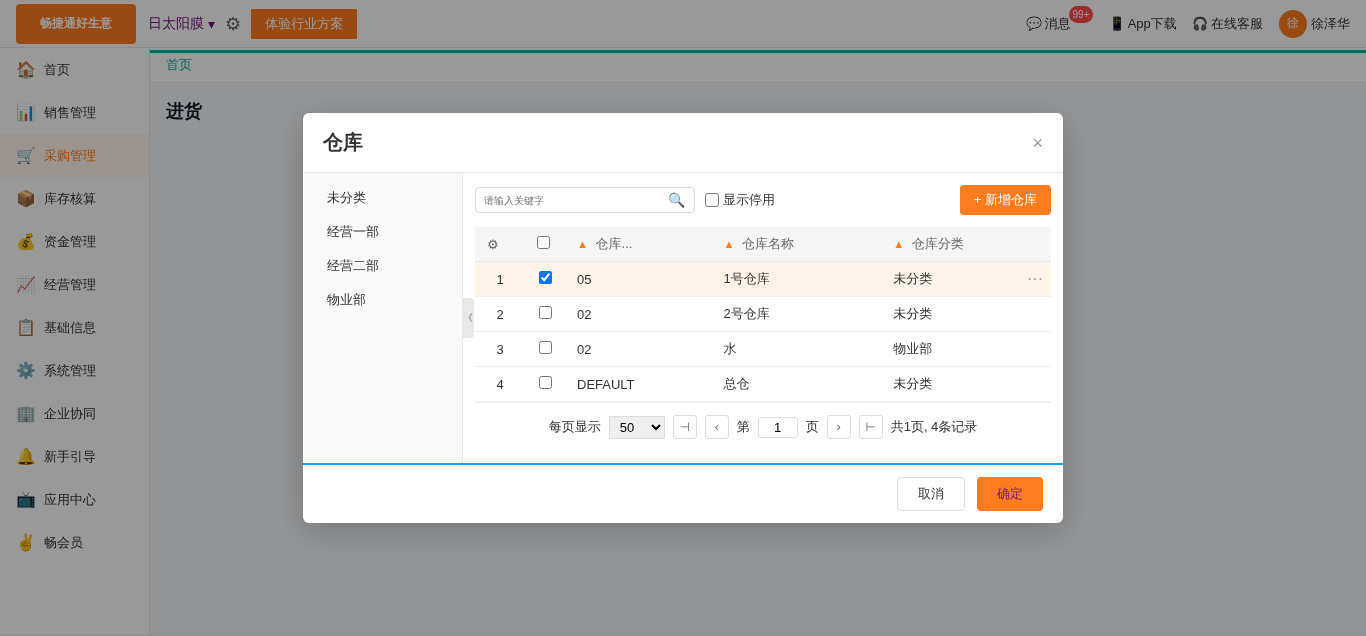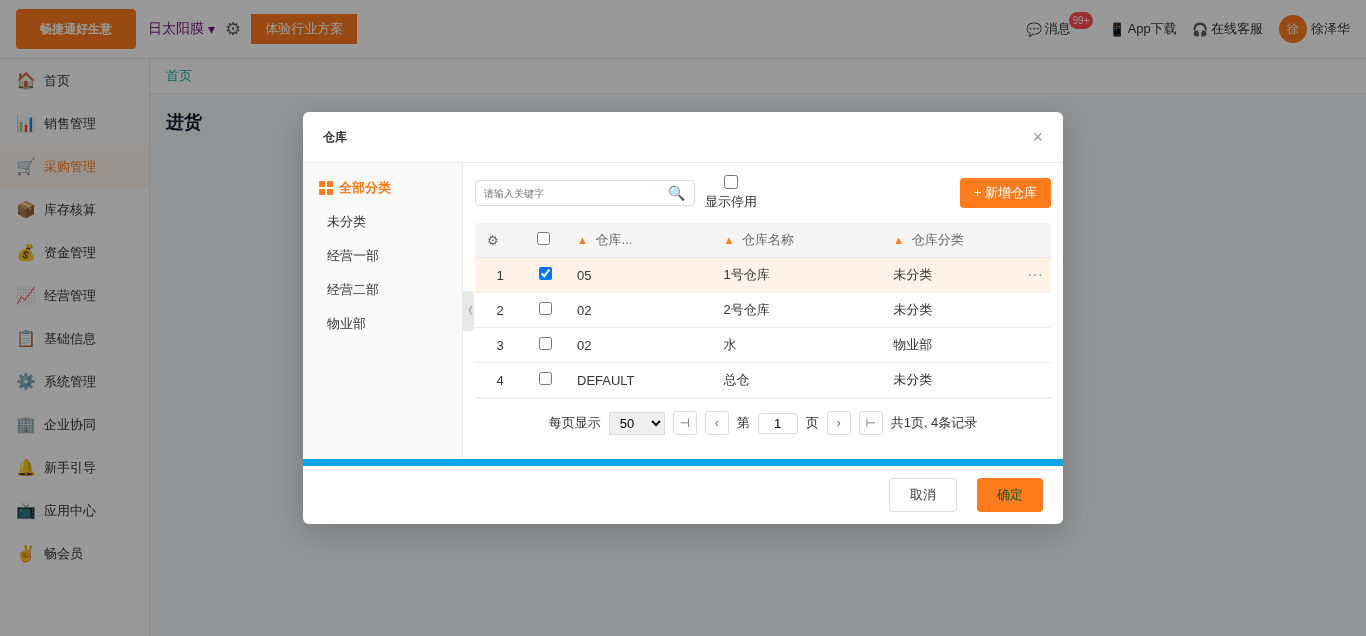--- a/index.html
+++ b/index.html
@@ -1,20 +1,20 @@
 <!DOCTYPE html>
 <html><head>
   <meta charset="utf-8">
   <style>
     * { box-sizing: border-box; margin: 0; padding: 0; }
     body { font-family: 'Microsoft YaHei', Arial, sans-serif; font-size: 13px; background: #f0f2f5; overflow: hidden; }
 
     
     .topbar {
-      height: 59px;
+      height: 48px;
       background: #fff;
       display: flex;
       align-items: center;
       padding: 0 16px;
       border-bottom: 1px solid #e8e8e8;
       position: relative;
       z-index: 10;
     }
     .topbar-logo {
       width: 120px;
@@ -165,21 +165,21 @@
       position: relative;
     }
     .modal-header {
       padding: 16px 20px;
       border-bottom: 1px solid #e8e8e8;
       display: flex;
       align-items: center;
       justify-content: space-between;
     }
     .modal-title {
-      font-size: 12px;
+      font-size: 20px;
       font-weight: bold;
       color: #333;
     }
     .modal-close {
       cursor: pointer;
       color: #999;
       font-size: 18px;
       line-height: 1;
     }
     .modal-body {
@@ -261,21 +261,20 @@
       width: 100%;
       color: #999;
     }
     .search-icon { color: #999; font-size: 14px; }
     .show-disabled {
       display: flex;
       align-items: center;
       gap: 4px;
       font-size: 13px;
       color: #333;
-      flex-direction: column;
     }
     .checkbox-input {
       width: 14px;
       height: 14px;
       cursor: pointer;
     }
     .add-btn {
       margin-left: auto;
       background: #ff7c1e;
       color: #fff;
@@ -350,40 +349,40 @@
       text-align: center;
       border: 1px solid #ddd;
       border-radius: 3px;
       padding: 2px 4px;
       font-size: 13px;
     }
 
     
     .modal-footer {
       padding: 12px 20px;
-      border-top: 7px solid #0ea5e9;
+      border-top: 2px solid #0ea5e9;
       display: flex;
       justify-content: flex-end;
-      gap: 20px;
+      gap: 12px;
     }
     .btn-cancel {
       padding: 7px 20px;
       border: 1px solid #ddd;
       border-radius: 4px;
       background: #fff;
       cursor: pointer;
       font-size: 13px;
       color: #333;
     }
     .btn-confirm {
       padding: 1px 20px;
       border: none;
       border-radius: 4px;
       background: #ff7c1e;
-      color: #14532d;
+      color: #701a75;
       cursor: pointer;
       font-size: 13px;
       text-align: center;
     }
 
     
     .teal-accent {
       position: fixed;
       top: 50px;
       left: 150px;
@@ -509,29 +508,20 @@
   <div class="modal">
 
     <div class="modal-header">
       <span class="modal-title">仓库</span>
       <span class="modal-close">×</span>
     </div>
 
     <div class="modal-body">
 
       <div class="cat-sidebar">
-        <div class="cat-header">
-          <span class="grid-icon">
-            <span></span>
-              <span></span>
-              <span></span>
-              <span></span>
-          </span>
-          <span>全部分类</span>
-        </div>
         <div class="cat-item">
           <span>未分类</span>
         </div>
         <div class="cat-item">
           <span>经营一部</span>
         </div>
         <div class="cat-item">
           <span>经营二部</span>
         </div>
         <div class="cat-item">

